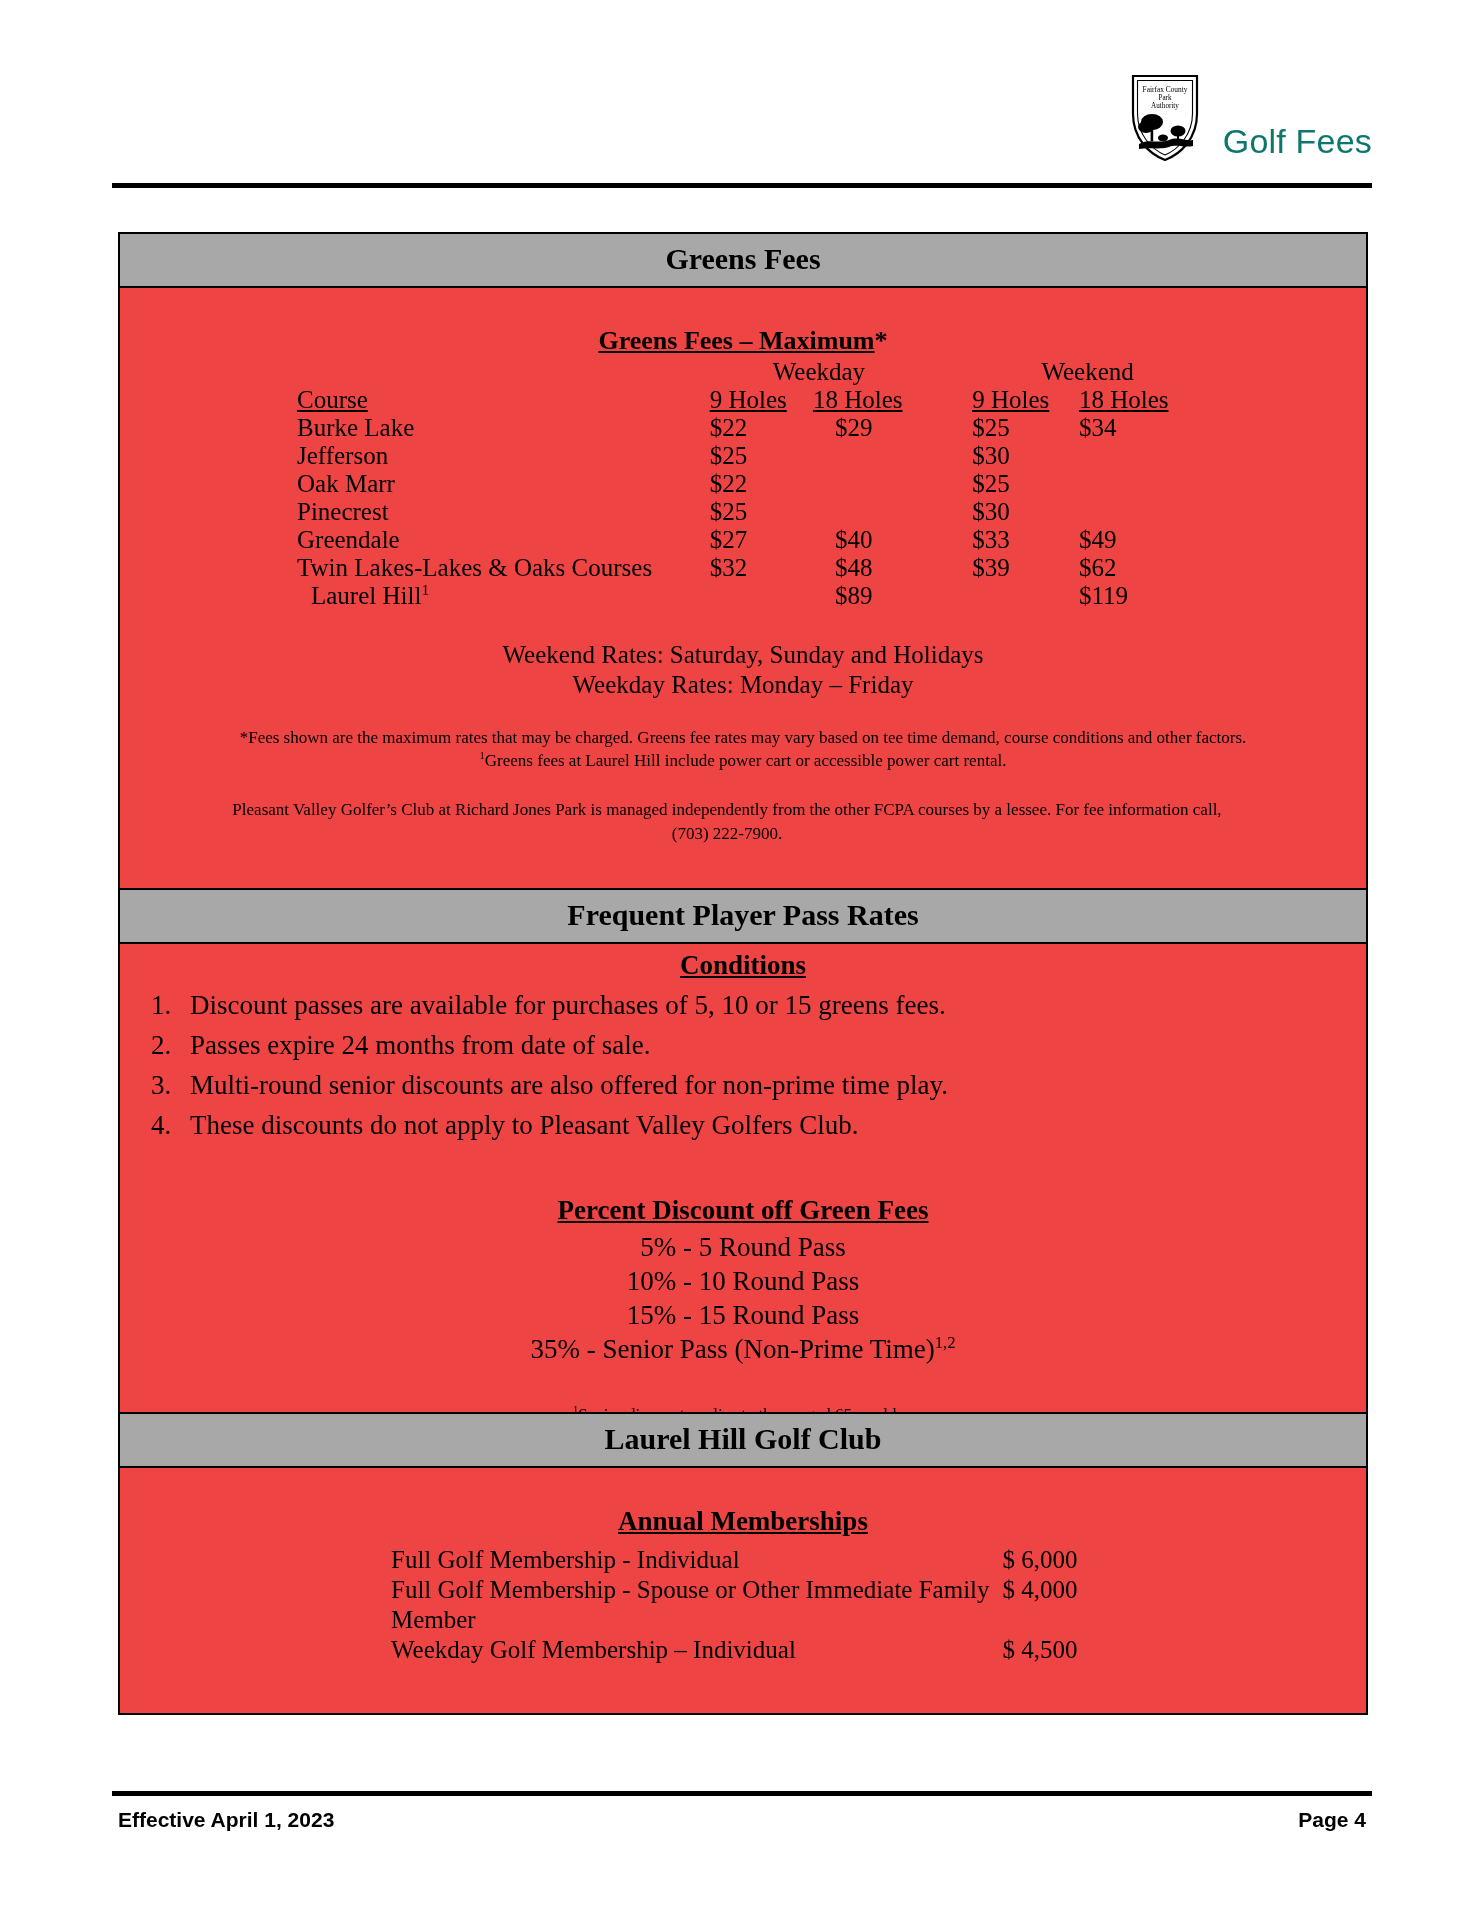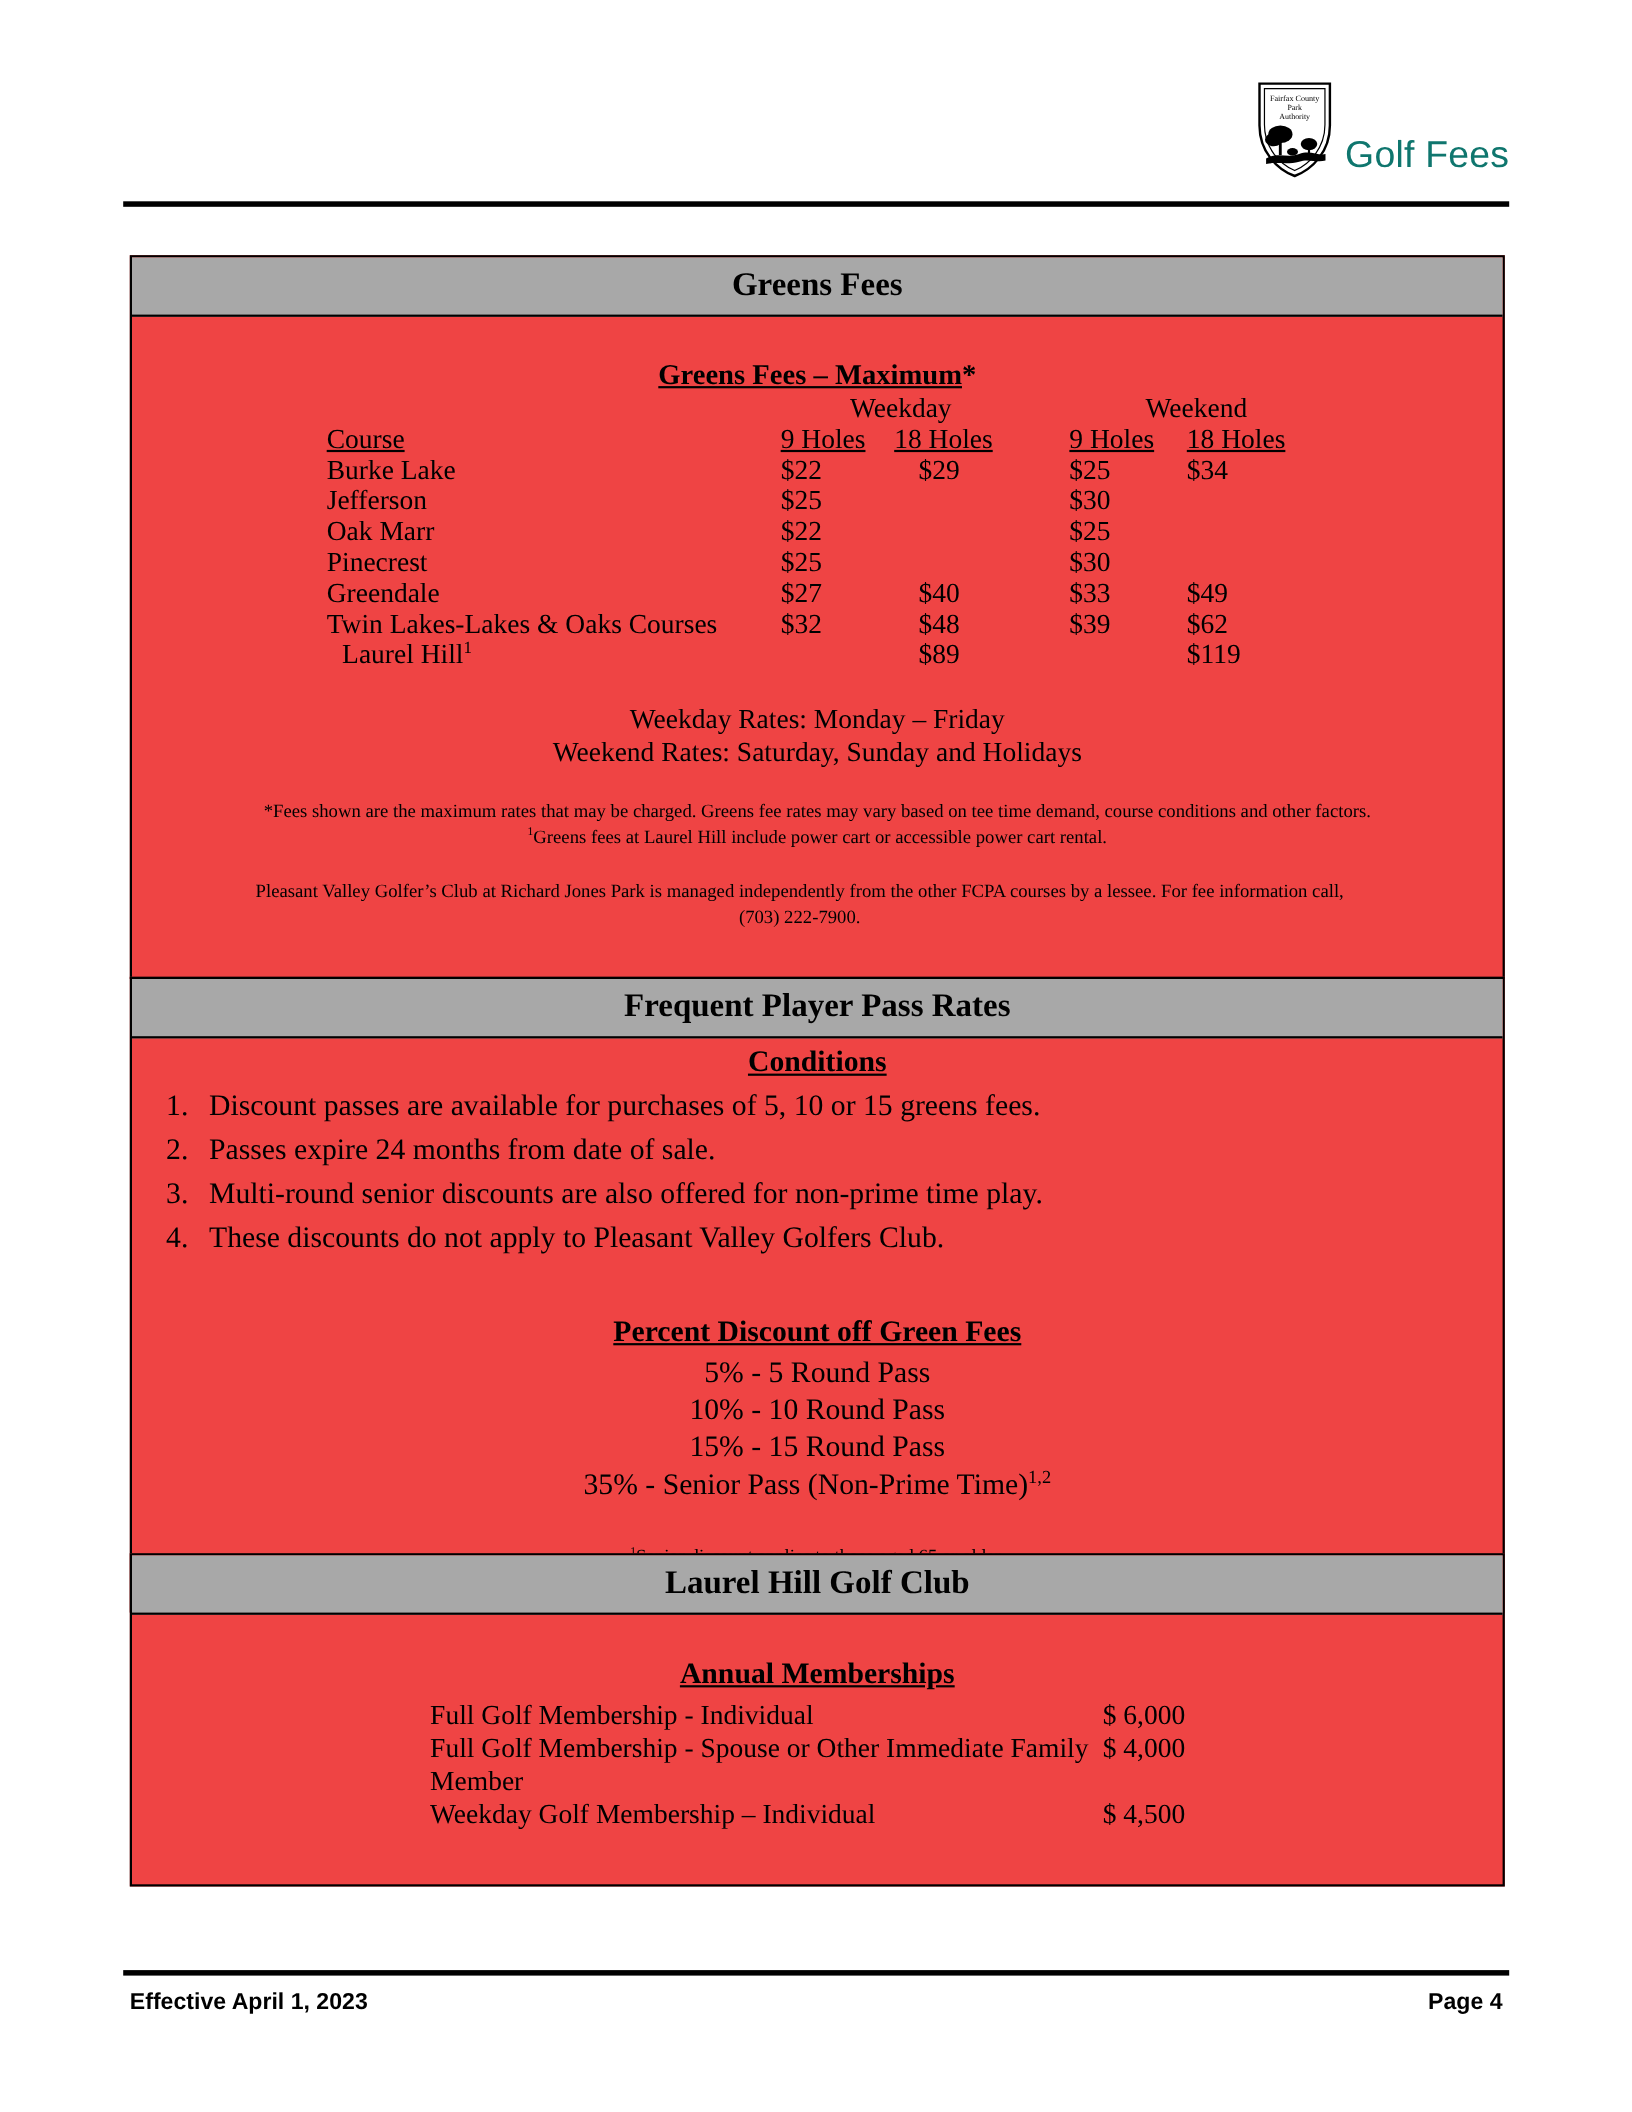--- a/index.html
+++ b/index.html
@@ -28,21 +28,21 @@
     left: 0; top: 0;
     width: 1484px;
     height: 190px;
   }
   .header-inner {
     position: absolute;
     right: 112px;
     top: 70px;
     display: flex;
     align-items: flex-end;
-    gap: 10px;
+    gap: 22px;
   }
   .logo-shield {
     width: 72px;
     height: 92px;
     position: relative;
     display: block;
   }
   .header-title {
     font-family: "Liberation Sans", sans-serif;
     font-size: 34px;
@@ -325,22 +325,22 @@
             <td class="c-course lastrow-indent"><span>Laurel Hill</span><sup>1</sup></td>
             <td class="c-wk9"></td>
             <td class="c-wk18 center18">$89</td>
             <td class="c-we9"></td>
             <td class="c-we18">$119</td>
           </tr>
         </tbody>
       </table>
 
       <div class="gf-rates">
+        <div>Weekend Rates: Saturday, Sunday and Holidays</div>
         <div>Weekday Rates: Monday – Friday</div>
-        <div>Weekend Rates: Saturday, Sunday and Holidays</div>
       </div>
 
       <div class="gf-notes">
         <div>*Fees shown are the maximum rates that may be charged.  Greens fee rates may vary based on tee time demand, course conditions and other factors.</div>
         <div><sup>1</sup><span>Greens fees at Laurel Hill include power cart or accessible power cart rental.</span></div>
       </div>
 
       <div class="gf-notes2">Pleasant Valley Golfer’s Club at Richard Jones Park is managed independently from the other FCPA courses by a lessee.  For fee information call, (703) 222-7900.</div>
 
       <div class="pad-bottom-gf"></div>

